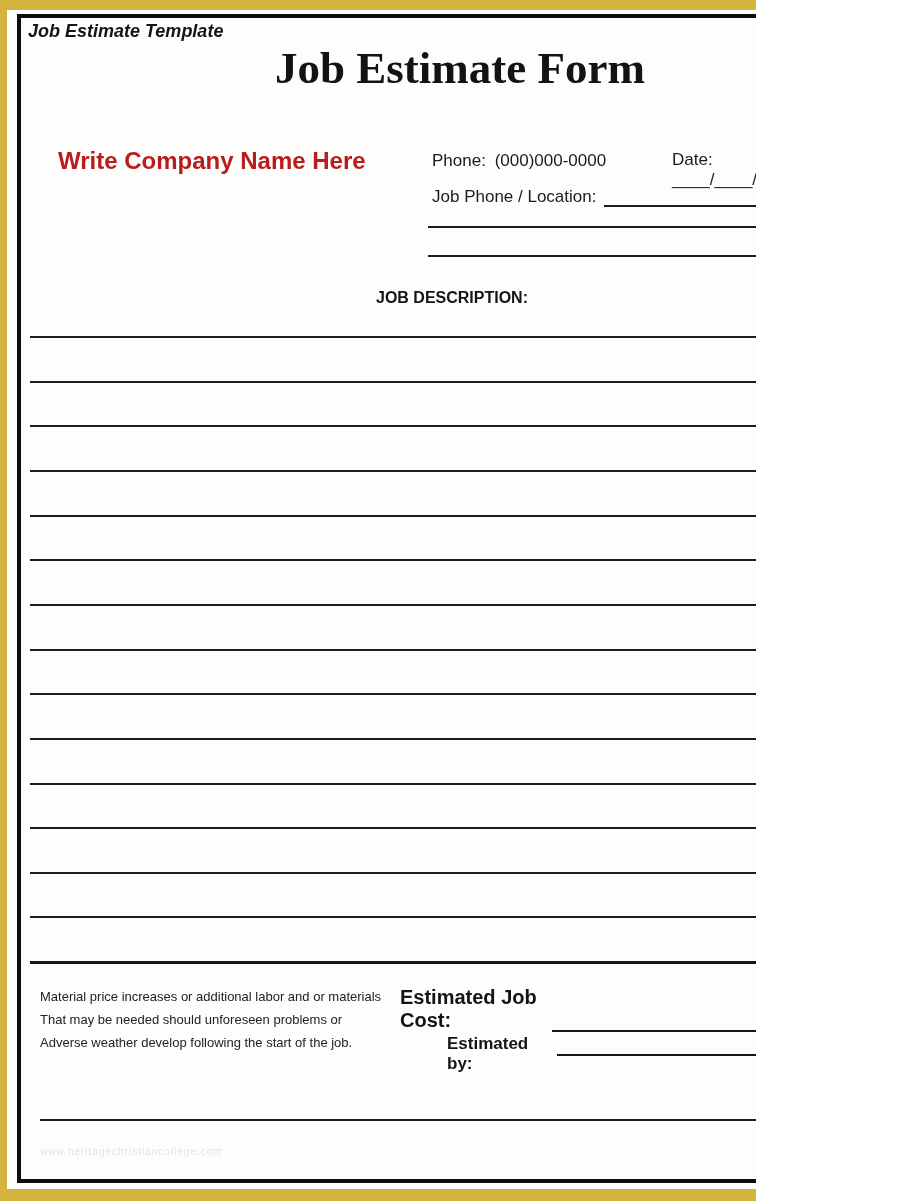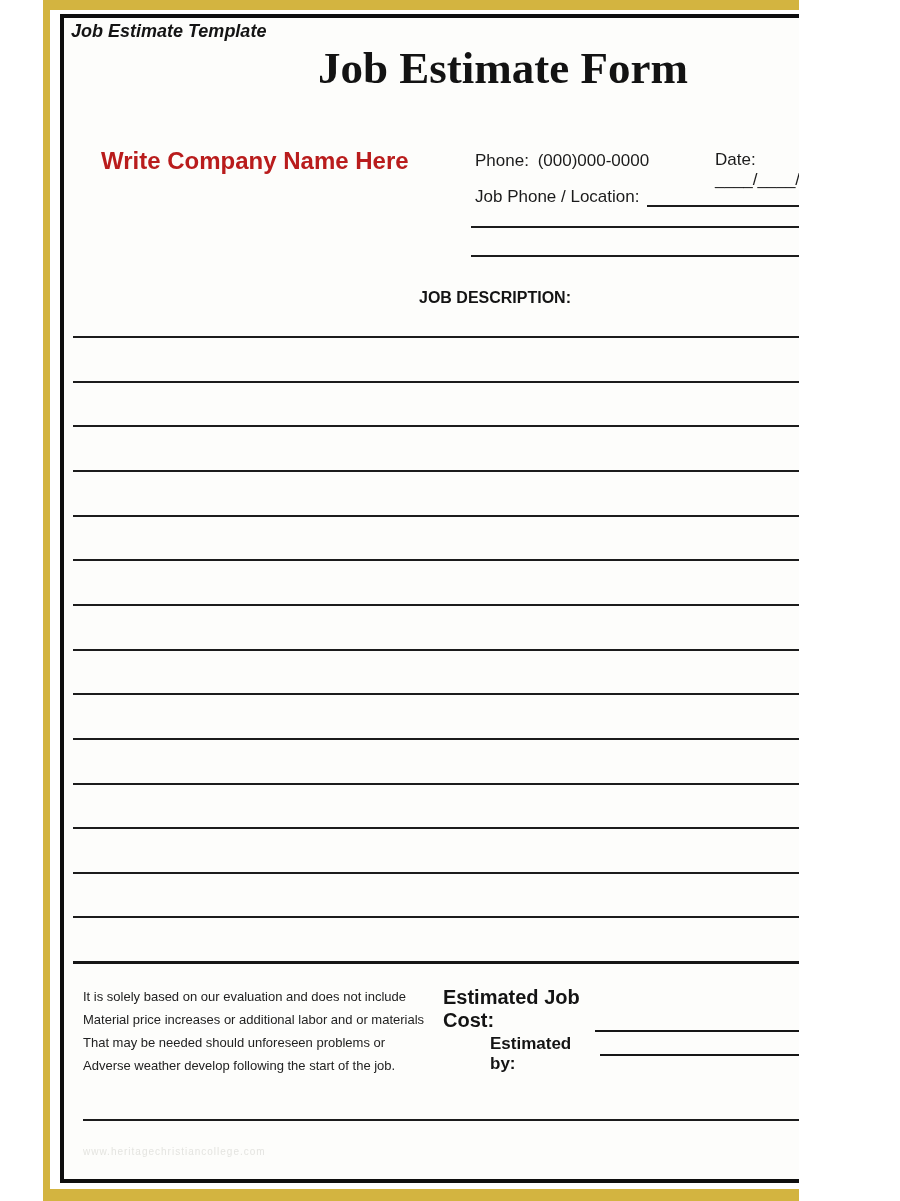--- a/index.html
+++ b/index.html
@@ -3,21 +3,20 @@
 <meta charset="utf-8">
 <style>
   html,body{margin:0;padding:0;background:#ffffff;}
   .sheet{
     position:relative;
     width:756px;height:1201px;
     background:#ffffff;
     overflow:hidden;
     font-family:"Liberation Sans",sans-serif;
     color:#1b1b1b;
-    margin-left:43px;
   }
   
   .y-strip{position:absolute;background:#d3b440;}
   .y-top{left:0;top:0;width:900px;height:10px;}
   .y-left{left:0;top:0;width:7px;height:1201px;}
   .y-right{left:892px;top:0;width:8px;height:1201px;}
   .y-bottom{left:0;top:1189px;width:900px;height:12px;}
   
   .black-frame{
     position:absolute;left:17px;top:14px;
@@ -132,21 +131,20 @@
       <div class="rule" style="top: 693.2px;"></div>
       <div class="rule" style="top: 737.85px;"></div>
       <div class="rule" style="top: 782.5px;"></div>
       <div class="rule" style="top: 827.15px;"></div>
       <div class="rule" style="top: 871.8px;"></div>
       <div class="rule" style="top: 916.45px;"></div>
       <div class="rule" style="top: 961.1px;"></div>
     </div>
 
   <div class="disclaimer">
-    <div>It is solely based on our evaluation and does not include</div>
     <div>Material price increases or additional labor and or materials</div>
     <div>That may be needed should unforeseen problems or</div>
     <div>Adverse weather develop following the start of the job.</div>
   </div>
 
   <div class="estcost-row">
     <span>Estimated Job Cost:</span>
     <span class="fill-line"></span>
   </div>
 

